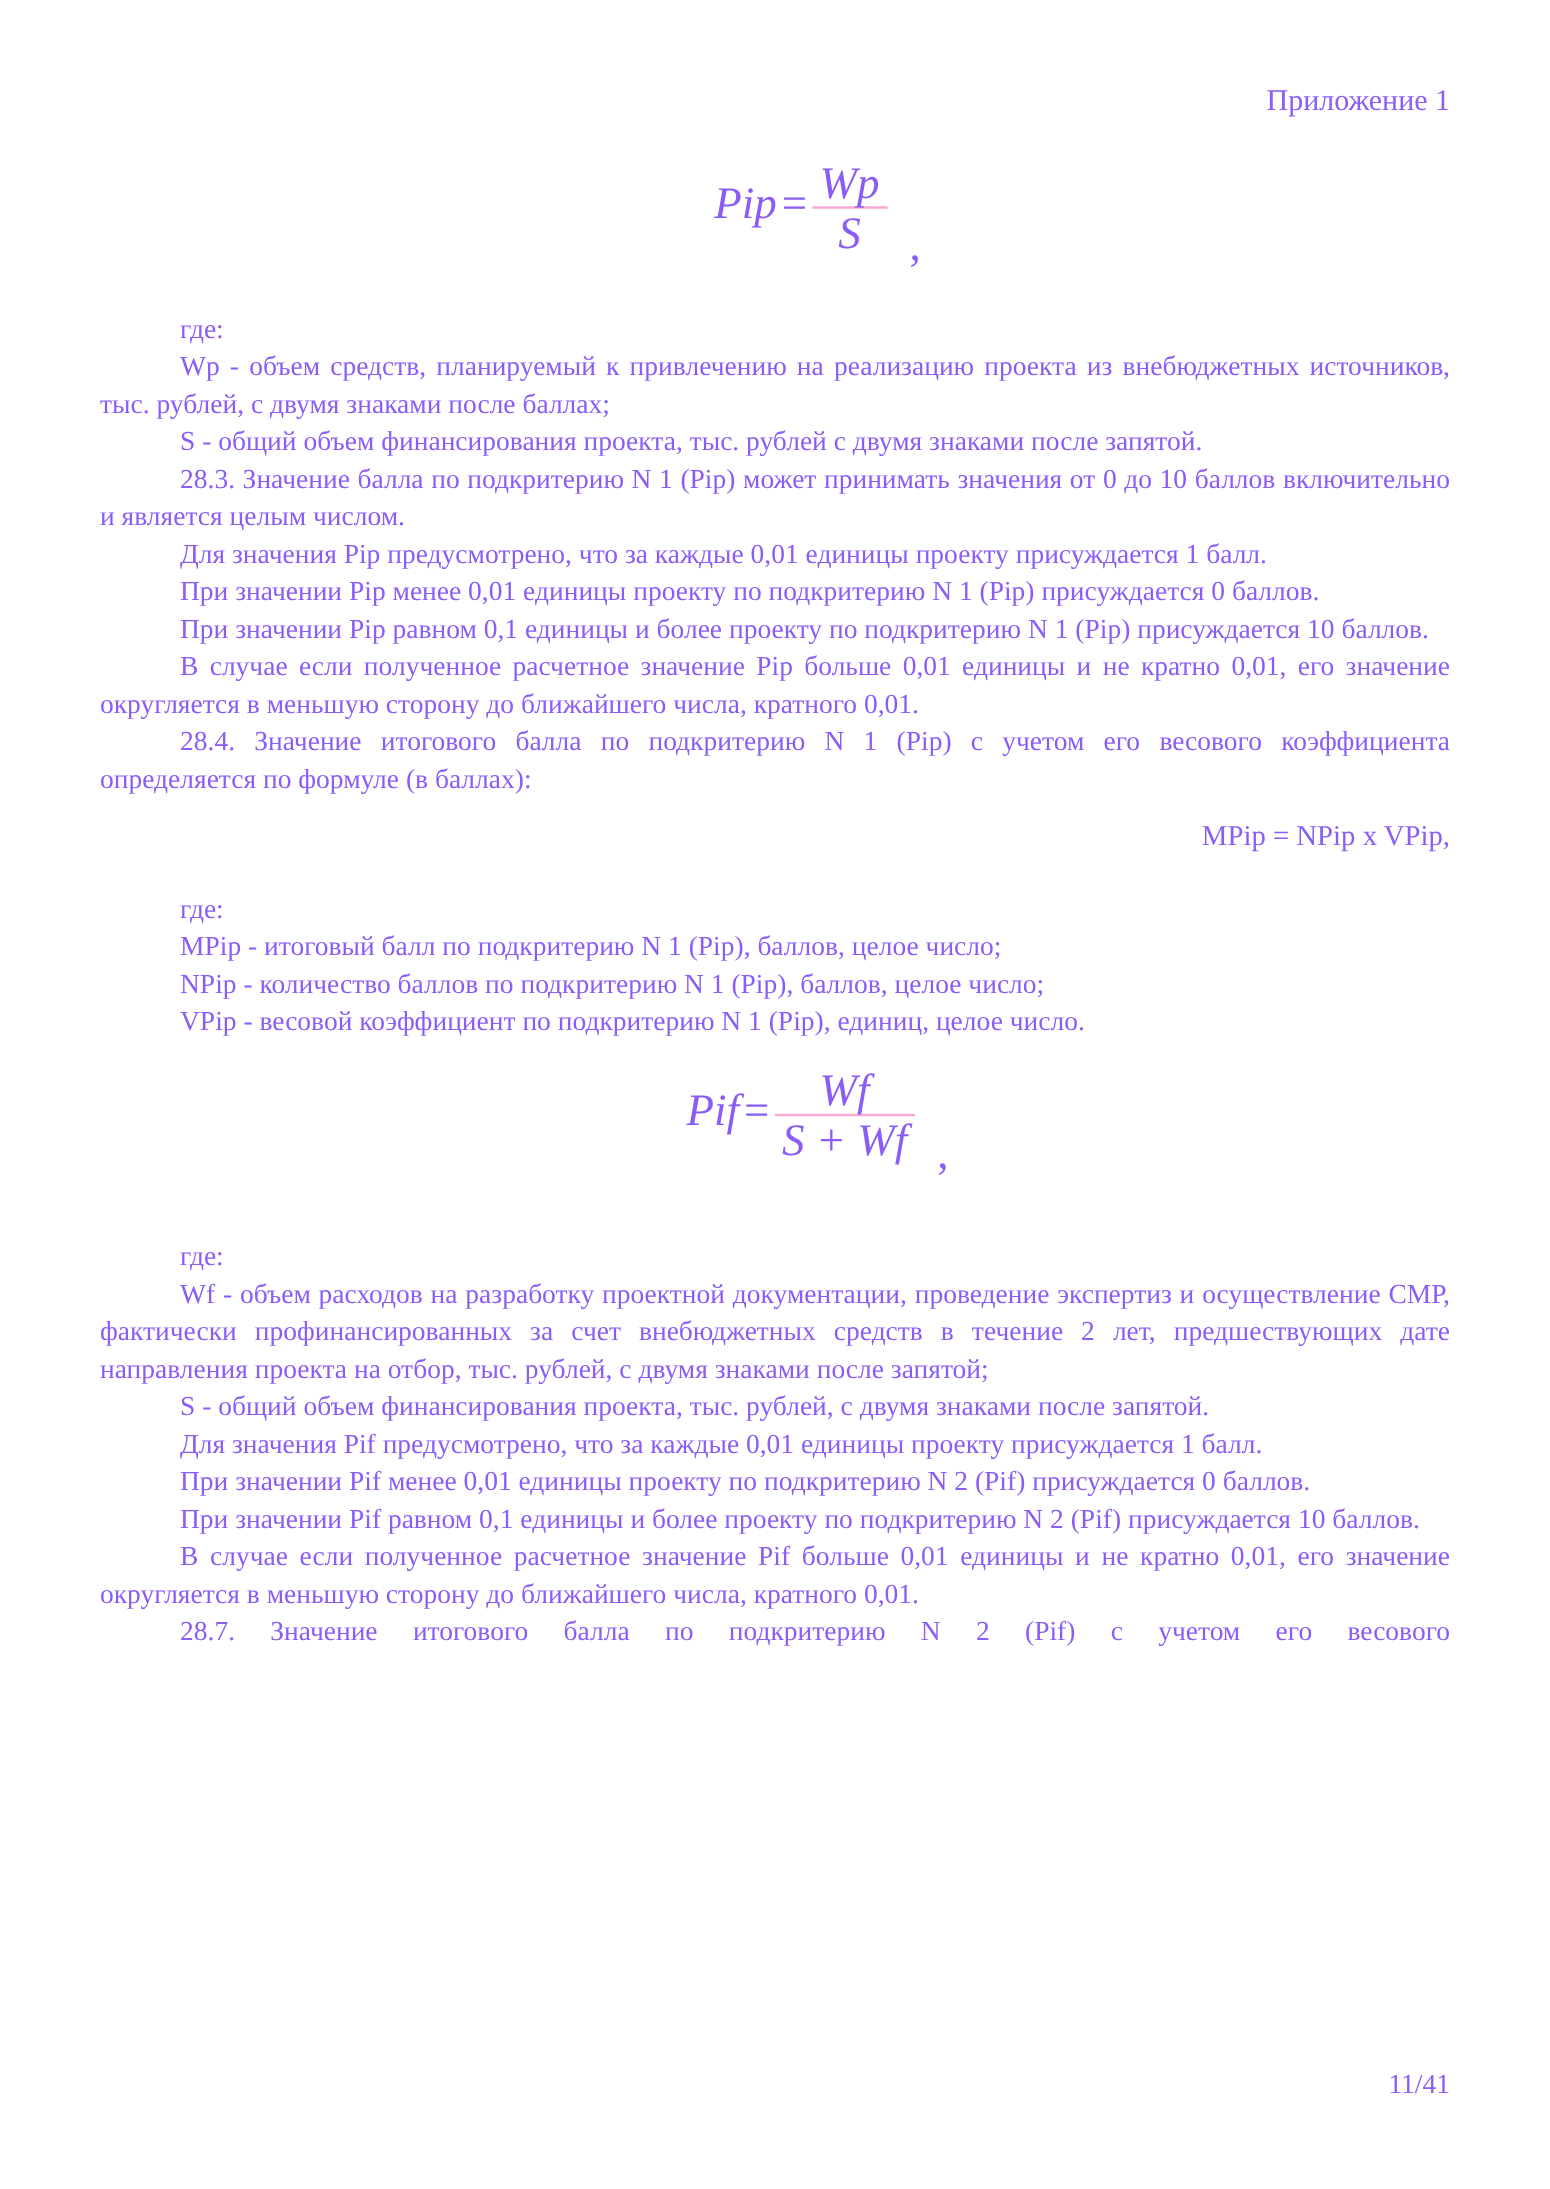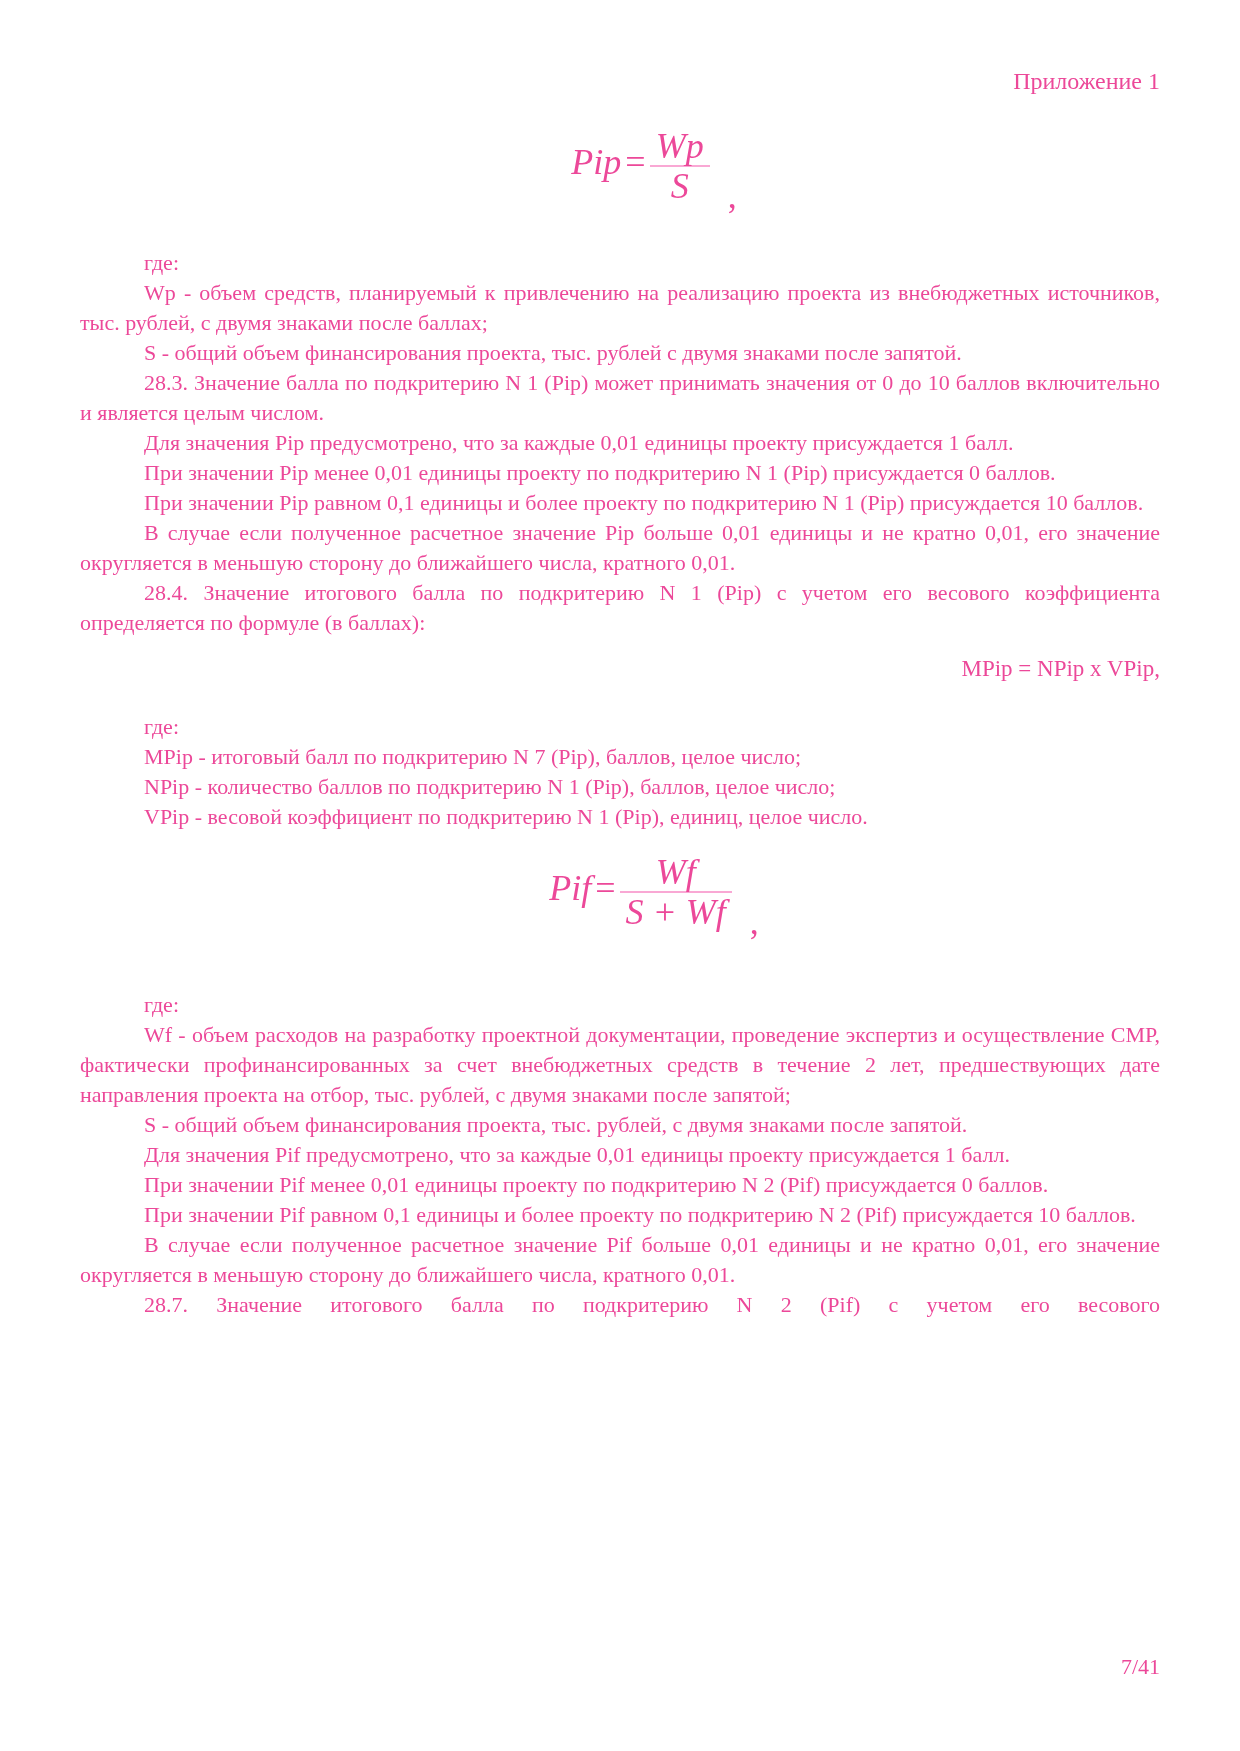--- a/index.html
+++ b/index.html
@@ -3,21 +3,21 @@
 <meta charset="utf-8">
 <style>
   html, body { margin: 0; padding: 0; background: #ffffff; }
   .page {
     position: relative;
     width: 1240px;
     height: 1751px;
     box-sizing: border-box;
     padding: 66px 80px 0 80px;
     background: #ffffff;
-    color: #ec4899;
+    color: #8b5cf6;
     font-family: "Liberation Serif", serif;
     font-size: 22px;
     line-height: 30px;
     overflow: hidden;
   }
   .doc-header {
     text-align: right;
     font-size: 24px;
     line-height: 30px;
   }
@@ -96,33 +96,33 @@
   <p class="body-par gap-before">28.3. Значение балла по подкритерию N 1 (Pip) может принимать значения от 0 до 10 баллов включительно и является целым числом.</p>
   <p class="body-par">Для значения Pip предусмотрено, что за каждые 0,01 единицы проекту присуждается 1 балл.</p>
   <p class="body-par">При значении Pip менее 0,01 единицы проекту по подкритерию N 1 (Pip) присуждается 0 баллов.</p>
   <p class="body-par">При значении Pip равном 0,1 единицы и более проекту по подкритерию N 1 (Pip) присуждается 10 баллов.</p>
   <p class="body-par">В случае если полученное расчетное значение Pip больше 0,01 единицы и не кратно 0,01, его значение округляется в меньшую сторону до ближайшего числа, кратного 0,01.</p>
   <p class="body-par">28.4. Значение итогового балла по подкритерию N 1 (Pip) с учетом его весового коэффициента определяется по формуле (в баллах):</p>
 
   <div class="formula-line">MPip = NPip x VPip,</div>
 
   <p class="body-par">где:</p>
-  <p class="body-par">MPip - итоговый балл по подкритерию N 7 (Pip), баллов, целое число;</p>
+  <p class="body-par">MPip - итоговый балл по подкритерию N 1 (Pip), баллов, целое число;</p>
   <p class="body-par">NPip - количество баллов по подкритерию N 1 (Pip), баллов, целое число;</p>
   <p class="body-par">VPip - весовой коэффициент по подкритерию N 1 (Pip), единиц, целое число.</p>
 
 
   <div class="formula formula-pif">
     <span class="f-var">Pif</span><span class="f-eq">=</span><span class="frac"><span class="num f-var">Wf</span><span class="den f-var">S + Wf</span></span><span class="f-comma">,</span>
   </div>
 
   <p class="body-par">где:</p>
   <p class="body-par">Wf - объем расходов на разработку проектной документации, проведение экспертиз и осуществление СМР, фактически профинансированных за счет внебюджетных средств в течение 2 лет, предшествующих дате направления проекта на отбор, тыс. рублей, с двумя знаками после запятой;</p>
   <p class="body-par">S - общий объем финансирования проекта, тыс. рублей, с двумя знаками после запятой.</p>
   <p class="body-par">Для значения Pif предусмотрено, что за каждые 0,01 единицы проекту присуждается 1 балл.</p>
   <p class="body-par">При значении Pif менее 0,01 единицы проекту по подкритерию N 2 (Pif) присуждается 0 баллов.</p>
   <p class="body-par">При значении Pif равном 0,1 единицы и более проекту по подкритерию N 2 (Pif) присуждается 10 баллов.</p>
   <p class="body-par">В случае если полученное расчетное значение Pif больше 0,01 единицы и не кратно 0,01, его значение округляется в меньшую сторону до ближайшего числа, кратного 0,01.</p>
   <p class="body-par force-justify">28.7. Значение итогового балла по подкритерию N 2 (Pif) с учетом его весового</p>
 
-  <div class="page-number">7/41</div>
+  <div class="page-number">11/41</div>
 
 </div>
 
 </body></html>

